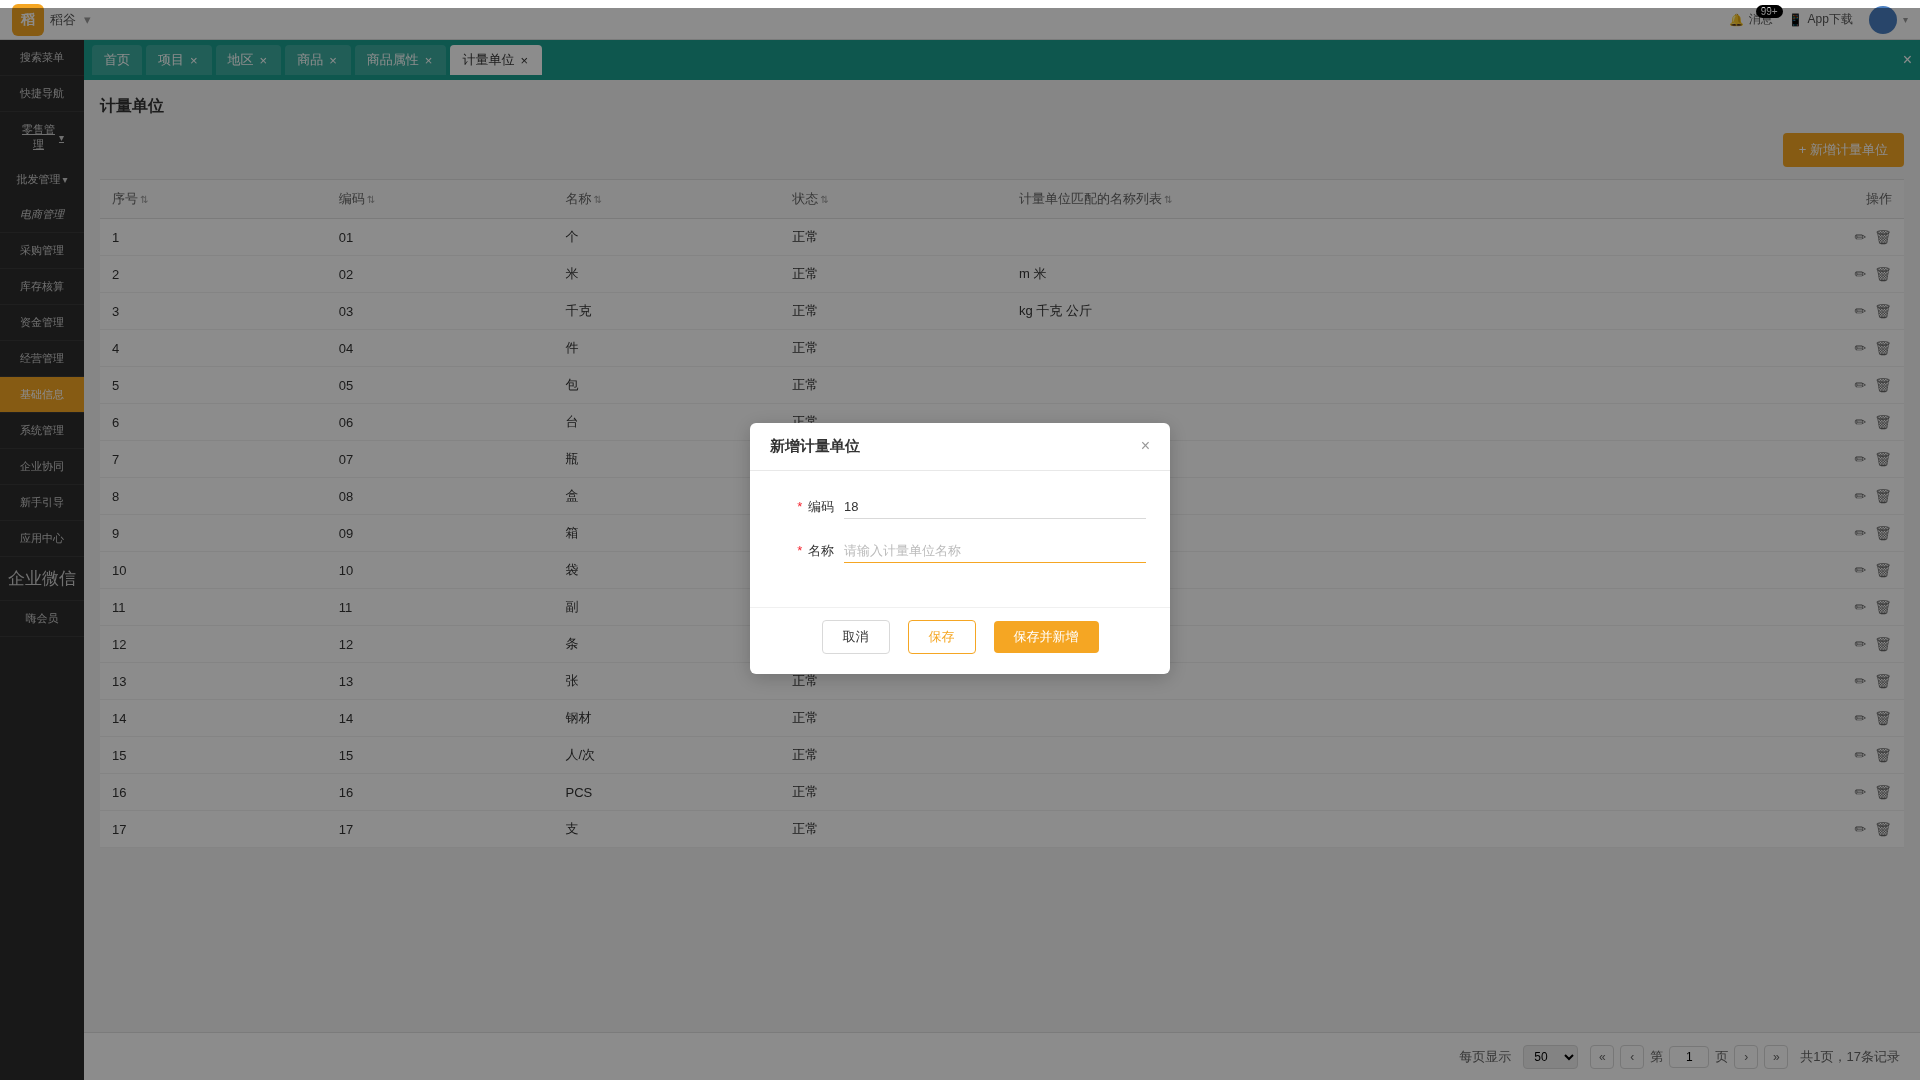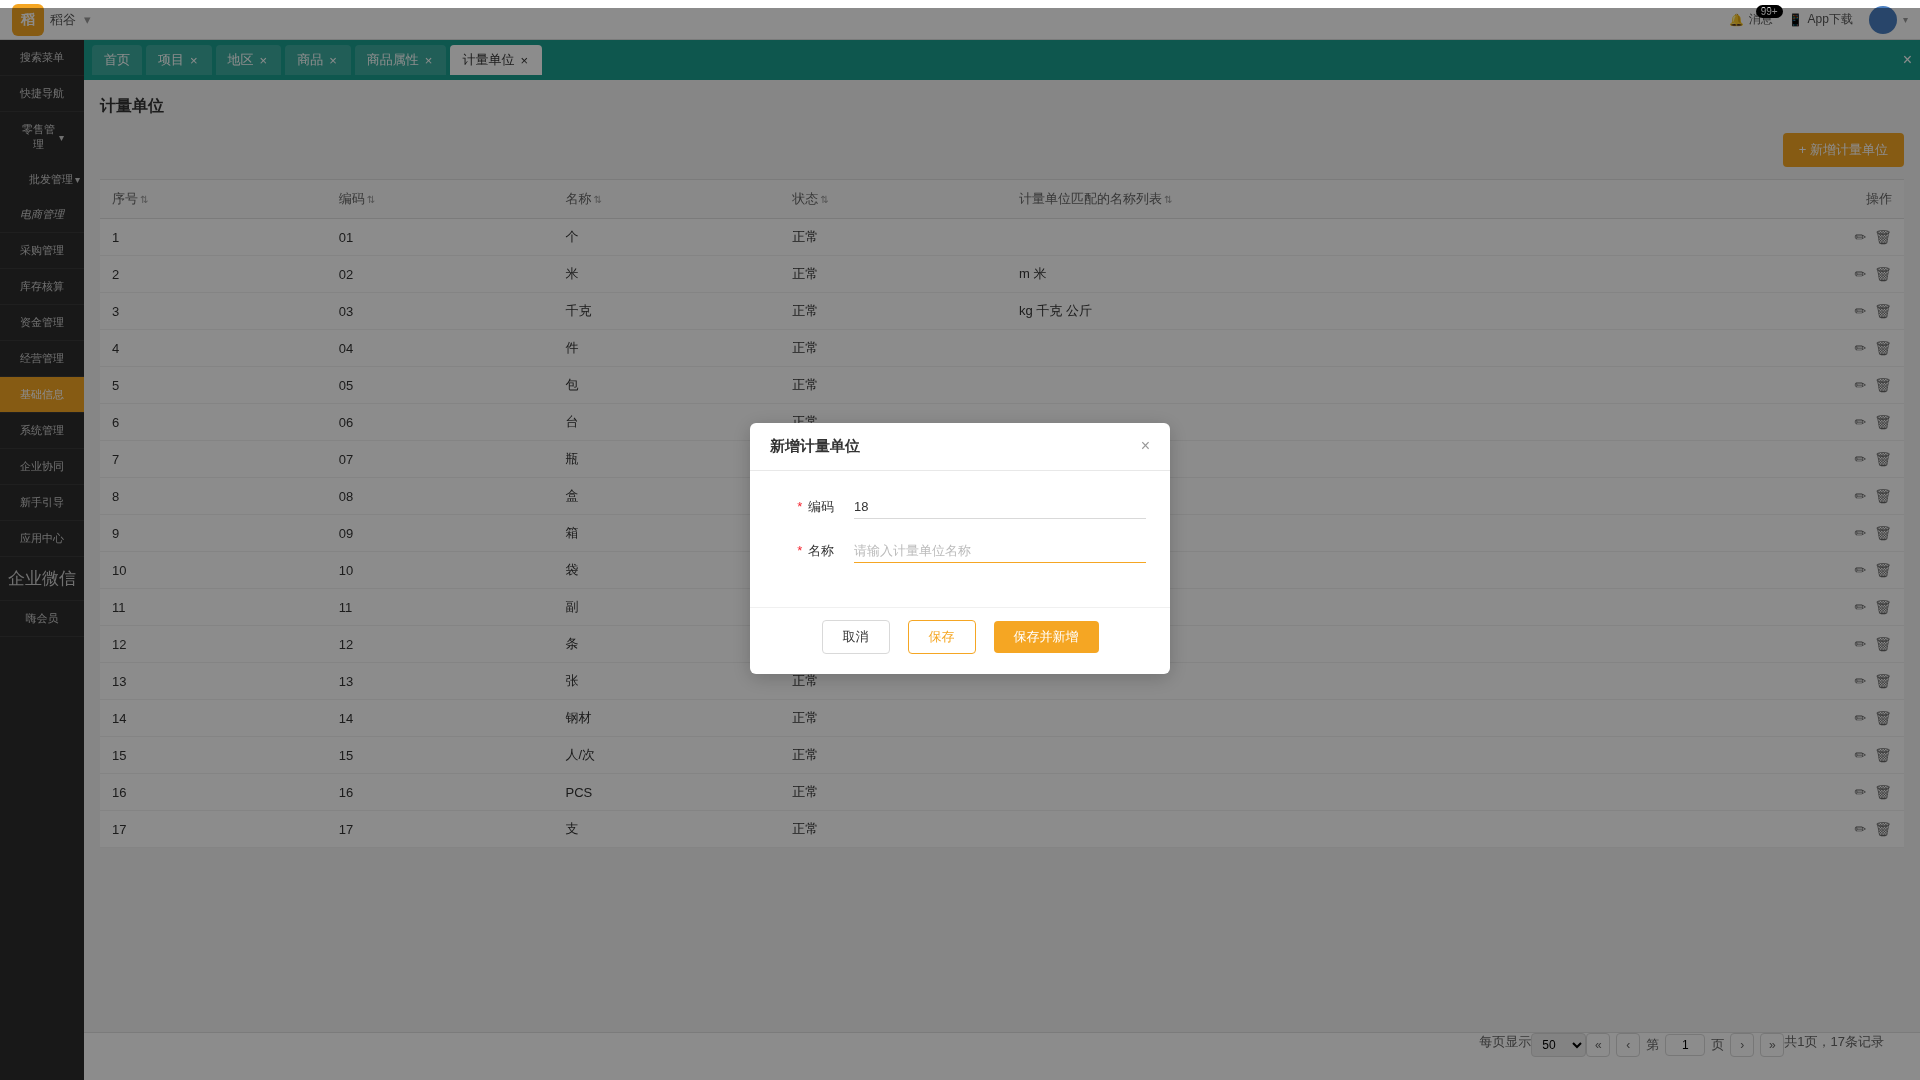--- a/index.html
+++ b/index.html
@@ -50,37 +50,37 @@
     
     .data-table { width: 100%; background: #fff; border-collapse: collapse; font-size: 13px; }
     .data-table th { background: #f9f9f9; padding: 10px 12px; text-align: left; border-bottom: 1px solid #e0e0e0; border-top: 1px solid #e0e0e0; color: #666; font-weight: normal; white-space: nowrap; }
     .data-table td { padding: 9px 12px; border-bottom: 1px solid #f0f0f0; color: #333; }
     .sort-icon { color: #999; font-size: 10px; margin-left: 2px; }
     .status-normal { color: #52c41a; }
     .action-btns { display: flex; gap: 8px; justify-content: flex-end; }
     .action-btn { color: #666; cursor: pointer; font-size: 14px; }
 
     
-    .page-footer { height: 48px; background: #fff; border-top: 1px solid #e0e0e0; display: flex; align-items: flex-start; justify-content: flex-end; padding: 0 36px; gap: 0; font-size: 13px; color: #666; flex-shrink: 0; }
+    .page-footer { height: 48px; background: #fff; border-top: 1px solid #e0e0e0; display: flex; align-items: center; justify-content: flex-end; padding: 0 20px; gap: 12px; font-size: 13px; color: #666; flex-shrink: 0; }
     .pagination { display: flex; align-items: center; gap: 6px; }
     .page-select { border: 1px solid #d9d9d9; border-radius: 4px; padding: 3px 6px; font-size: 12px; }
     .page-btn { width: 24px; height: 24px; display: flex; align-items: center; justify-content: center; border: 1px solid #d9d9d9; border-radius: 4px; cursor: pointer; font-size: 12px; color: #666; background: #fff; }
     .page-input { width: 40px; border: 1px solid #d9d9d9; border-radius: 4px; padding: 3px 6px; text-align: center; font-size: 12px; }
 
     
     .overlay { position: fixed; top: 8px; left: 0; width: 100%; height: 100%; background: rgba(0,0,0,0.45); z-index: 1000; display: flex; align-items: center; justify-content: center; }
 
     
     .modal { background: #fff; border-radius: 6px; width: 420px; box-shadow: 0 4px 20px rgba(0,0,0,0.2); overflow: hidden; }
     .modal-header { padding: 14px 20px; border-bottom: 1px solid #e8e8e8; display: flex; align-items: center; justify-content: space-between; }
     .modal-title { font-size: 15px; font-weight: bold; color: #333; }
     .modal-close { cursor: pointer; color: #999; font-size: 16px; border: none; background: none; }
     .modal-body { padding: 24px 24px 16px; }
     .form-row { display: flex; align-items: center; margin-bottom: 20px; }
-    .form-label { width: 60px; text-align: right; font-size: 13px; color: #333; margin-right: 20px; flex-shrink: 0; }
+    .form-label { width: 60px; text-align: right; font-size: 13px; color: #333; margin-right: 10px; flex-shrink: 0; }
     .form-label .required { color: #f5222d; margin-right: 2px; }
     .form-input { flex: 1; border: none; border-bottom: 1px solid #d9d9d9; padding: 4px 0; font-size: 13px; outline: none; color: #333; }
     .form-input.focused { border-bottom-color: #f5a623; }
     .form-input::placeholder { color: #bbb; }
     .modal-footer { padding: 12px 20px 20px; display: flex; align-items: center; justify-content: center; gap: 18px; border-top: 1px solid #f0f0f0; margin-top: 8px; }
     .btn-cancel { padding: 7px 20px; border: 1px solid #d9d9d9; border-radius: 4px; background: #fff; cursor: pointer; font-size: 13px; color: #333; }
     .btn-save { padding: 7px 20px; border: 1px solid #f5a623; border-radius: 4px; background: #fff; cursor: pointer; font-size: 13px; color: #f5a623; }
     .btn-save-new { padding: 7px 20px; border: none; border-radius: 4px; background: #f5a623; cursor: pointer; font-size: 13px; color: #fff; }
   </style>
 </head>
@@ -109,22 +109,22 @@
       <span style="color:#999;font-size:10px;">▾</span>
     </div>
   </div>
 </div>
 
 <div class="main-layout">
 
   <div class="sidebar">
     <div class="sidebar-item" style="font-size:11px;padding:10px 4px;">搜索菜单</div>
     <div class="sidebar-item" style="font-size:11px;padding:10px 4px;">快捷导航</div>
-    <div class="sidebar-group" style="font-size:11px;padding:10px 20px;">零售管理<span class="arrow">▾</span></div>
-    <div class="sidebar-group" style="font-size:11px;padding:10px 4px;justify-content:flex-end;">批发管理<span class="arrow">▾</span></div>
+    <div class="sidebar-group" style="font-size:11px;padding:10px 20px;text-decoration:underline;">零售管理<span class="arrow">▾</span></div>
+    <div class="sidebar-group" style="font-size:11px;padding:10px 16px;">批发管理<span class="arrow">▾</span></div>
     <div class="sidebar-item" style="font-size:11px;padding:10px 4px;font-style:italic;">电商管理</div>
     <div class="sidebar-item" style="font-size:11px;padding:10px 4px;">采购管理</div>
     <div class="sidebar-item" style="font-size:11px;padding:10px 4px;">库存核算</div>
     <div class="sidebar-item" style="font-size:11px;padding:10px 4px;">资金管理</div>
     <div class="sidebar-item" style="font-size:11px;padding:10px 4px;">经营管理</div>
     <div class="sidebar-item active" style="font-size:11px;padding:10px 4px;">基础信息</div>
     <div class="sidebar-item" style="font-size:11px;padding:10px 4px;">系统管理</div>
     <div class="sidebar-item" style="font-size:11px;padding:10px 4px;">企业协同</div>
     <div class="sidebar-item" style="font-size:11px;padding:10px 4px;">新手引导</div>
     <div class="sidebar-item" style="font-size:11px;padding:10px 4px;">应用中心</div>

